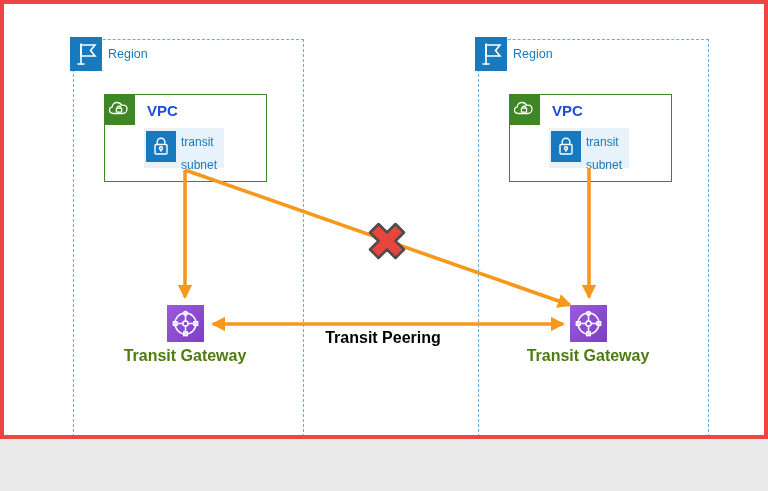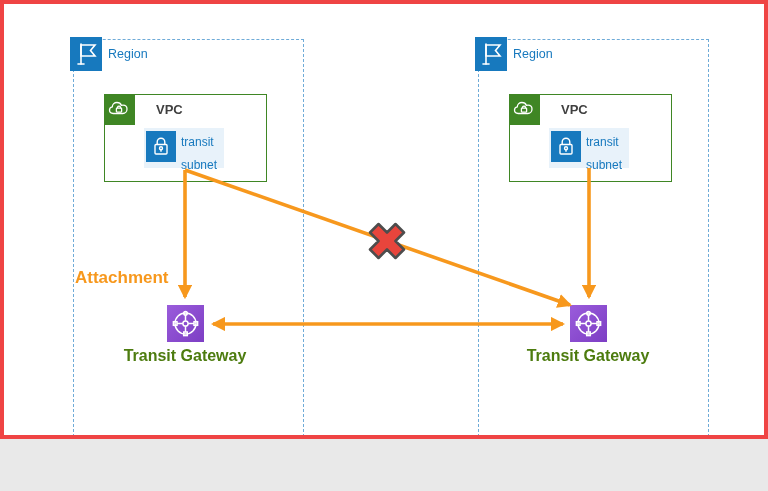--- a/index.html
+++ b/index.html
@@ -24,21 +24,21 @@
   .region-label.right{left:509px;top:43px;}
   .vpc{
     position:absolute;box-sizing:border-box;border:1.5px solid #3f8624;background:#fff;
     width:163px;height:88px;top:90px;
   }
   .vpc.left{left:100px;}
   .vpc.right{left:505px;}
   .vpc-icon{width:31px;height:31px;background:#3f8624;}
   .vpc-icon.left{left:100px;top:90px;}
   .vpc-icon.right{left:505px;top:90px;}
-  .vpc-label{position:absolute;color:#404040;font-size:13px;font-weight:bold;margin-left:9px;}
+  .vpc-label{position:absolute;color:#1d4ed8;font-size:15px;font-weight:bold;}
   .vpc-label.left{left:143px;top:98px;}
   .vpc-label.right{left:548px;top:98px;}
   .subnet{
     position:absolute;width:80px;height:40px;background:#e8f2fa;top:124px;
   }
   .subnet.left{left:140px;}
   .subnet.right{left:545px;}
   .subnet-icon{width:30px;height:31px;background:#1779be;}
   .subnet-icon.left{left:142px;top:127px;}
   .subnet-icon.right{left:547px;top:127px;}
@@ -176,21 +176,21 @@
         <line x1="18.1" y1="15.5" x2="24.2" y2="15.5"></line>
         <circle cx="15.5" cy="5.2" r="1.8"></circle>
         <rect x="3.4" y="13.7" width="3.6" height="3.6"></rect>
         <rect x="24" y="13.7" width="3.6" height="3.6"></rect>
         <rect x="13.7" y="24" width="3.6" height="3.6"></rect>
       </g>
     </svg>
   </div>
   <div class="tgw-label right">Transit Gateway</div>
 
-  <div class="attachment-label">Attachment</div>
+  <div class="peering-label">Transit Peering</div>
 
   <svg class="overlay" viewBox="0 0 768 491">
     <defs>
       <marker id="ah" viewBox="0 0 10 10" refX="8.5" refY="5" markerWidth="4" markerHeight="4" orient="auto-start-reverse" markerUnits="strokeWidth">
         <path d="M0,0 L10,5 L0,10 Z" fill="#f7981d"></path>
       </marker>
     </defs>
     <g stroke="#f7981d" stroke-width="3.6" fill="none">
       <line x1="181" y1="166" x2="181" y2="293" marker-end="url(#ah)"></line>
       <line x1="585" y1="164" x2="585" y2="293" marker-end="url(#ah)"></line>

